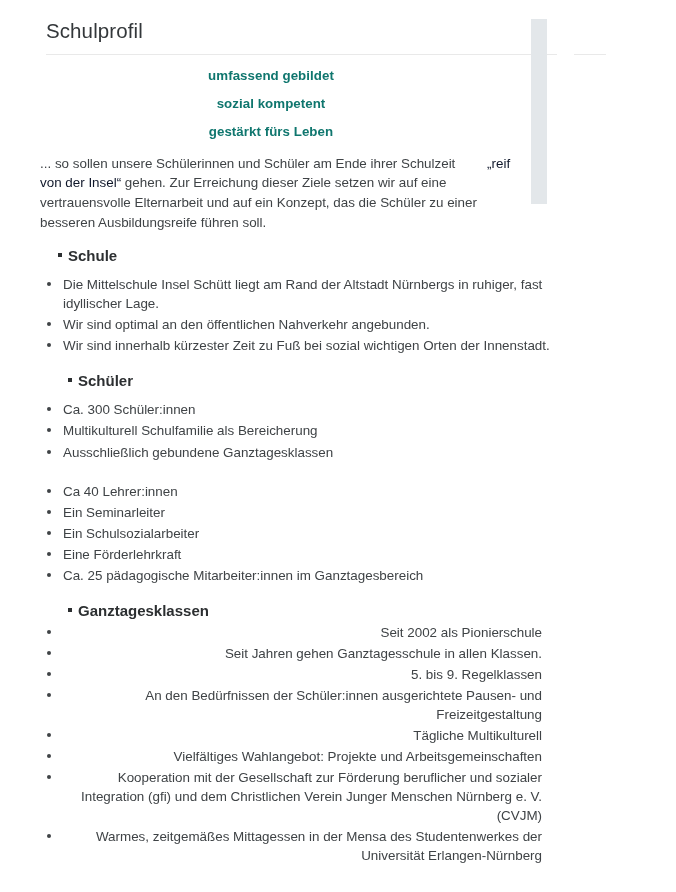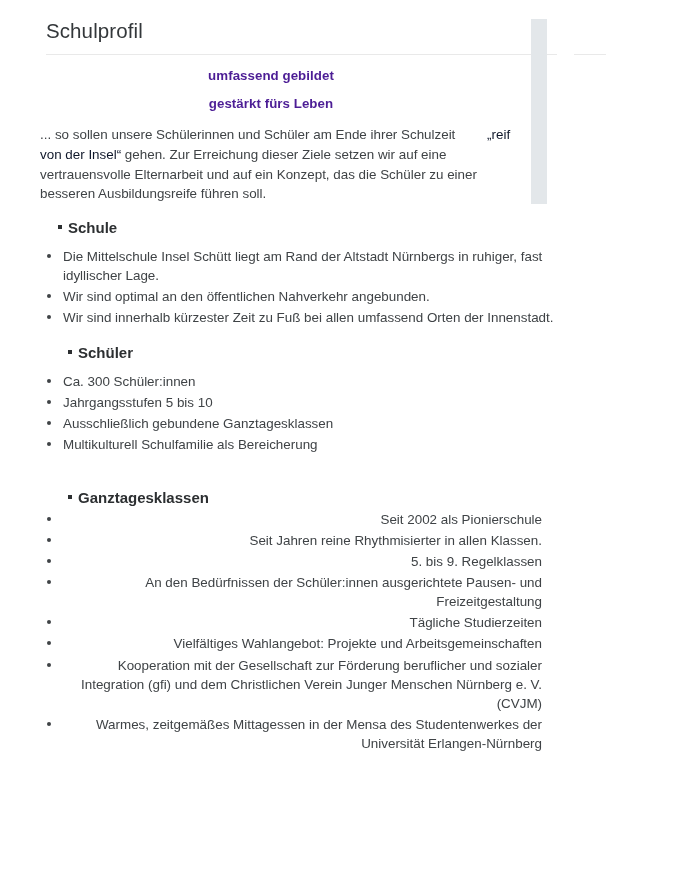--- a/index.html
+++ b/index.html
@@ -68,21 +68,21 @@
   .content {
     padding: 0 40px 0 40px;
   }
 
   .motto-block {
     margin-top: 14px;
     text-align: center;
     padding-right: 58px;
   }
   .motto-line {
-    color: #4c1d95;
+    color: #0f766e;
     font-weight: bold;
     font-size: 13.3px;
     line-height: 1.0;
     margin: 0 0 15px 0;
     letter-spacing: .05px;
   }
 
   .intro {
     font-size: 13.4px;
     line-height: 1.47;
@@ -159,60 +159,67 @@
 
   <div class="page-header">
     <h1 class="page-title">Schulprofil</h1>
     <div class="title-rule"></div>
   </div>
 
   <div class="content">
 
     <div class="motto-block">
       <div class="motto-line">umfassend gebildet</div>
+      <div class="motto-line">sozial kompetent</div>
       <div class="motto-line">gestärkt fürs Leben</div>
     </div>
 
     <p class="intro"><span>... so sollen unsere Schülerinnen und Schüler am Ende ihrer Schulzeit </span><b>„reif von der Insel“</b><span> gehen. Zur Erreichung dieser Ziele setzen wir auf eine vertrauensvolle Elternarbeit und auf ein Konzept, das die Schüler zu einer besseren Ausbildungsreife führen soll.</span></p>
 
     <div class="gap-lg"></div>
 
     <div class="section-head sec-indent-a">Schule</div>
     <div class="gap-md"></div>
     <ul class="bullets">
       <li>Die Mittelschule Insel Schütt liegt am Rand der Altstadt Nürnbergs in ruhiger, fast idyllischer Lage.</li>
       <li>Wir sind optimal an den öffentlichen Nahverkehr angebunden.</li>
-      <li>Wir sind innerhalb kürzester Zeit zu Fuß bei allen umfassend Orten der Innenstadt.</li>
+      <li>Wir sind innerhalb kürzester Zeit zu Fuß bei sozial wichtigen Orten der Innenstadt.</li>
     </ul>
 
     <div class="gap-lg"></div>
 
     <div class="section-head sec-indent-b">Schüler</div>
     <div class="gap-md"></div>
     <ul class="bullets">
       <li>Ca. 300 Schüler:innen</li>
-      <li>Jahrgangsstufen 5 bis 10</li>
+      <li>Multikulturell Schulfamilie als Bereicherung</li>
       <li>Ausschließlich gebundene Ganztagesklassen</li>
-      <li>Multikulturell Schulfamilie als Bereicherung</li>
     </ul>
 
     <div class="gap-lg"></div>
 
     <div class="gap-xs"></div>
+    <ul class="bullets">
+      <li>Ca 40 Lehrer:innen</li>
+      <li>Ein Seminarleiter</li>
+      <li>Ein Schulsozialarbeiter</li>
+      <li>Eine Förderlehrkraft</li>
+      <li>Ca. 25 pädagogische Mitarbeiter:innen im Ganztagesbereich</li>
+    </ul>
 
     <div class="gap-lg"></div>
 
     <div class="section-head sec-indent-b">Ganztagesklassen</div>
     <div class="gap-xs"></div>
     <ul class="bullets wide">
       <li>Seit 2002 als Pionierschule</li>
-      <li>Seit Jahren reine Rhythmisierter in allen Klassen.</li>
+      <li>Seit Jahren gehen Ganztagesschule in allen Klassen.</li>
       <li>5. bis 9. Regelklassen</li>
       <li>An den Bedürfnissen der Schüler:innen ausgerichtete Pausen- und Freizeitgestaltung</li>
-      <li>Tägliche Studierzeiten</li>
+      <li>Tägliche Multikulturell</li>
       <li>Vielfältiges Wahlangebot: Projekte und Arbeitsgemeinschaften</li>
       <li>Kooperation mit der Gesellschaft zur Förderung beruflicher und sozialer Integration (gfi) und dem Christlichen Verein Junger Menschen Nürnberg e. V. (CVJM)</li>
       <li>Warmes, zeitgemäßes Mittagessen in der Mensa des Studentenwerkes der Universität Erlangen-Nürnberg</li>
     </ul>
 
     <div class="gap-lg"></div>
 
   </div>
 </div>
 

